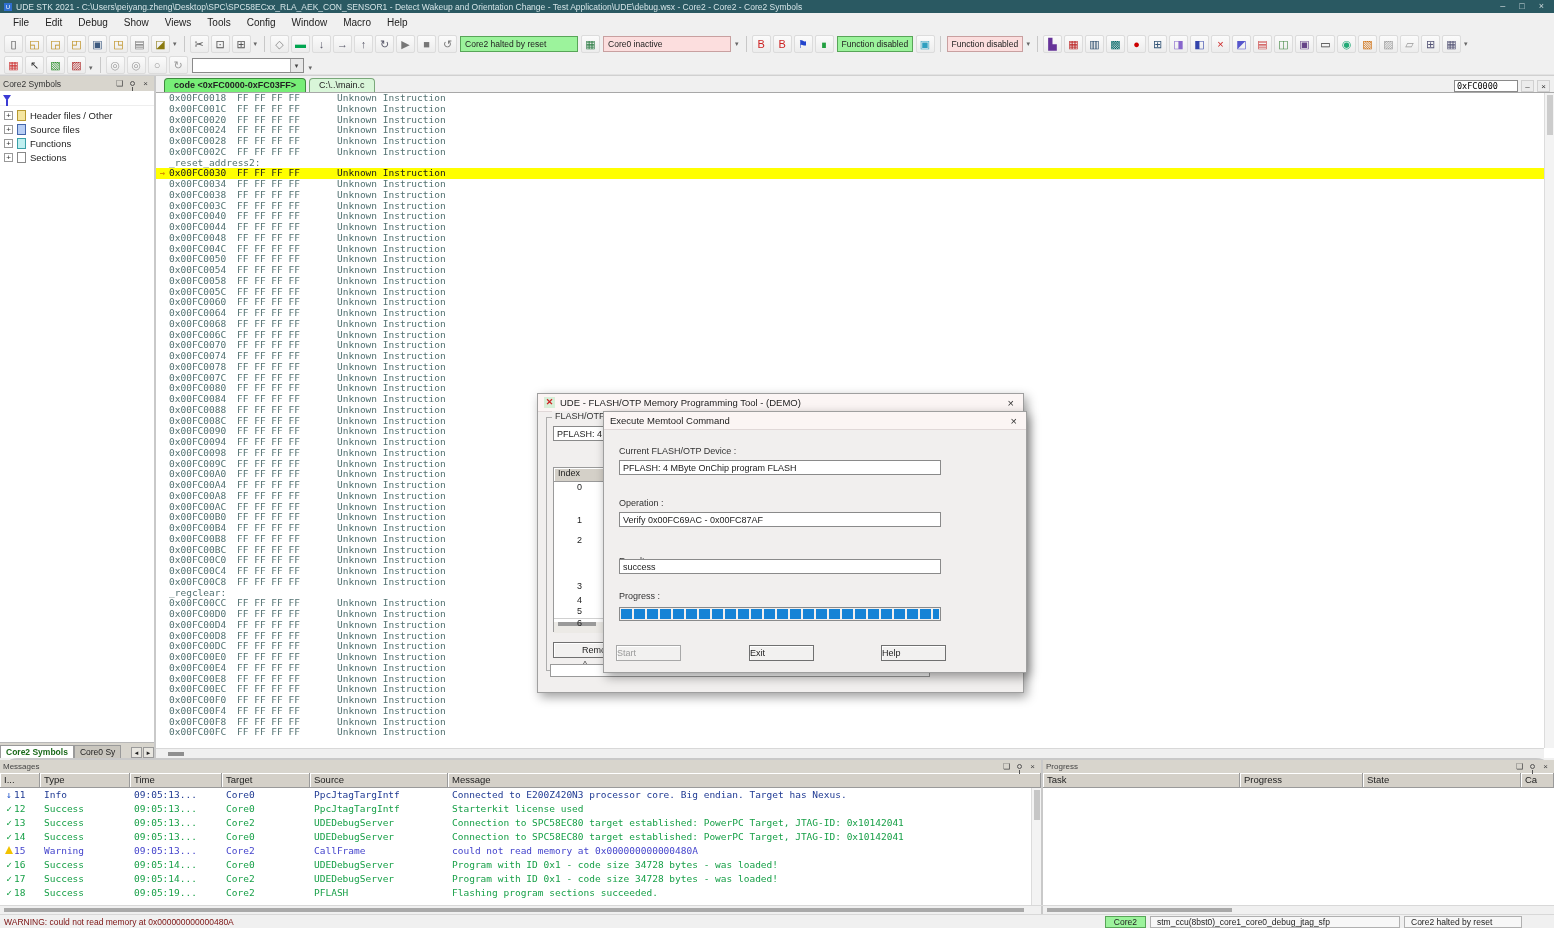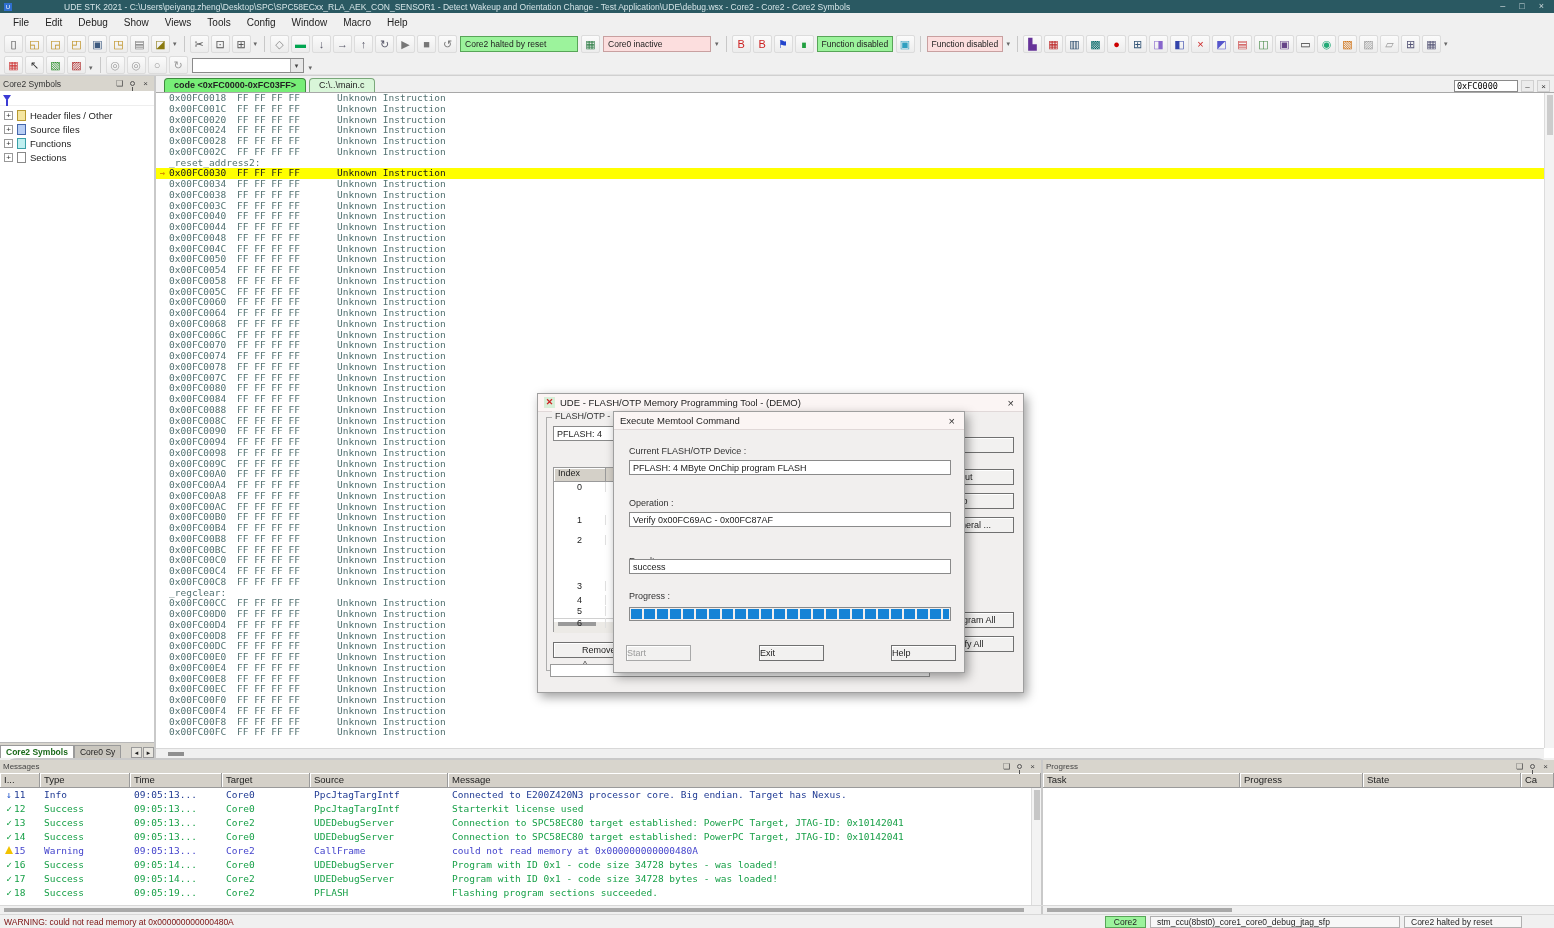--- a/index.html
+++ b/index.html
@@ -5,21 +5,21 @@
   * { box-sizing: border-box; margin: 0; padding: 0; }
   html,body { background:#888; }
   .app {
     position: relative; width: 1554px; height: 928px;
     background: #f0f0f0; overflow: hidden;
     font-family: "Liberation Sans", sans-serif; font-size: 10px; color: #222;
   }
   
   .titlebar { height:13px; background:#2a5962; color:#d5e4e7; display:flex; align-items:center; padding:0 4px; font-size:8.5px; }
   .app-icon { width:8px; height:8px; background:#2f6fd0; color:#fff; font-size:6px; line-height:8px; text-align:center; margin-right:4px; flex:none; }
-  .titlebar .ttl { white-space:nowrap; overflow:hidden; flex:1;margin-left:48px; }
+  .titlebar .ttl { white-space:nowrap; overflow:hidden; flex:1; }
   .win-controls { display:flex; gap:14px; margin-right:6px; color:#cfdadd; font-size:9px; }
   .win-controls span { cursor:default; line-height:11px; }
   
   .menubar { height:19px; display:flex; align-items:center; padding:0 6px; gap:2px; background:#f0f0f0; }
   .menu-item { padding:2px 7px; font-size:10px; }
   
   .toolbar { display:flex; align-items:center; padding:2px 3px; background:#f0f0f0; }
   .toolbar.row1 { height:24px; }
   .toolbar.row2 { height:19px; border-bottom:1px solid #e2e2e2; }
   .tb-btn { width:19px; height:18px; display:inline-flex; align-items:center; justify-content:center; margin:0 1px; background:linear-gradient(#fbfbfb,#ececec); border:1px solid #dcdcdc; border-radius:2px; }
@@ -91,21 +91,21 @@
   .idx-head { height:14px; background:#d4d0c8; border-bottom:1px solid #9a9a9a; display:flex; font-size:9px; }
   .idx-head .cell { width:52px; border-right:1px solid #9a9a9a; padding:0 4px; box-shadow:inset 1px 1px 0 #fff; }
   .idx-body { position:relative; height:137px; border-bottom:1px solid #d0d0d0; }
   .idx-row { position:absolute; left:0; width:52px; text-align:center; font-size:9px; color:#222; border-right:1px solid #e0e0e0; }
   .idx-hscroll { height:11px; background:#eceae6; }
   .idx-hscroll .thumb { width:38px; height:4px; background:#9a9a9a; margin:3px 0 0 4px; }
   .dlg-btn { position:absolute; height:16px; background:#f2f1f0; border:1px solid #707070; font-size:9px; text-align:left; line-height:14px; box-shadow:inset 1px 1px 0 #fff; }
   .side-btn { right:9px; width:66px; }
   .remove-btn { left:15px; top:248px; width:62px;padding-left:28px; }
   .sunken-strip { position:absolute; left:12px; top:270px; width:380px; height:13px; background:#fff; border:1px solid #9a9a9a; }
-  .dlg-front { left:603px; top:335px; width:352px; height:262px;margin-left:10px; }
+  .dlg-front { left:603px; top:335px; width:424px; height:262px; }
   .fld-label { position:absolute; left:15px; font-size:9px; color:#333; }
   .fld { position:absolute; left:15px; width:322px; height:15px; background:#fff; border:1px solid #8a8a8a; font-size:9px; padding:0 3px; display:flex; align-items:center; white-space:nowrap; overflow:hidden; }
   .prog-track { position:absolute; left:15px; top:195px; width:322px; height:14px; border:1px solid #8a8a8a; background:#f1efee; padding:1px; }
   .prog-fill { height:100%; background:repeating-linear-gradient(90deg,#1583d6 0 11px,#f1efee 11px 13px); }
   .fbtn { position:absolute; top:233px; width:65px; height:16px; }
   .fbtn.disabled { color:#9a9a9a; border-color:#a8a8a8; }
   
   .bottom { height:147px; display:flex; border-top:2px solid #c9c9c9;border-radius:18px; }
   .messages-panel { width:1043px; flex:none; display:flex; flex-direction:column; background:#fff; border-right:2px solid #c9c9c9; }
   .mp-head { height:13px; background:#d8d5cd; display:flex; align-items:center; padding:0 3px; font-size:8px; color:#444; flex:none; }
@@ -227,21 +227,21 @@
       <span class="tb-btn">
         <span class="tb-glyph" style="color: rgb(119, 119, 119);">■</span>
       </span>
       <span class="tb-btn">
         <span class="tb-glyph" style="color: rgb(119, 119, 119);">↺</span>
       </span>
       <span class="status-box green" style="width: 118px;">Core2 halted by reset</span>
       <span class="tb-btn">
         <span class="tb-glyph" style="color: rgb(46, 125, 70);">▦</span>
       </span>
-      <span class="status-box pink" style="width: 108px;">Core0 inactive</span>
+      <span class="status-box pink" style="width: 128px;">Core0 inactive</span>
       <span class="tb-overflow">▾</span>
       <span class="tb-sep"></span>
       <span class="tb-btn">
         <span class="tb-glyph" style="color: rgb(204, 34, 34);">B</span>
       </span>
       <span class="tb-btn">
         <span class="tb-glyph" style="color: rgb(204, 34, 34);">B</span>
       </span>
       <span class="tb-btn">
         <span class="tb-glyph" style="color: rgb(34, 68, 204);">⚑</span>

